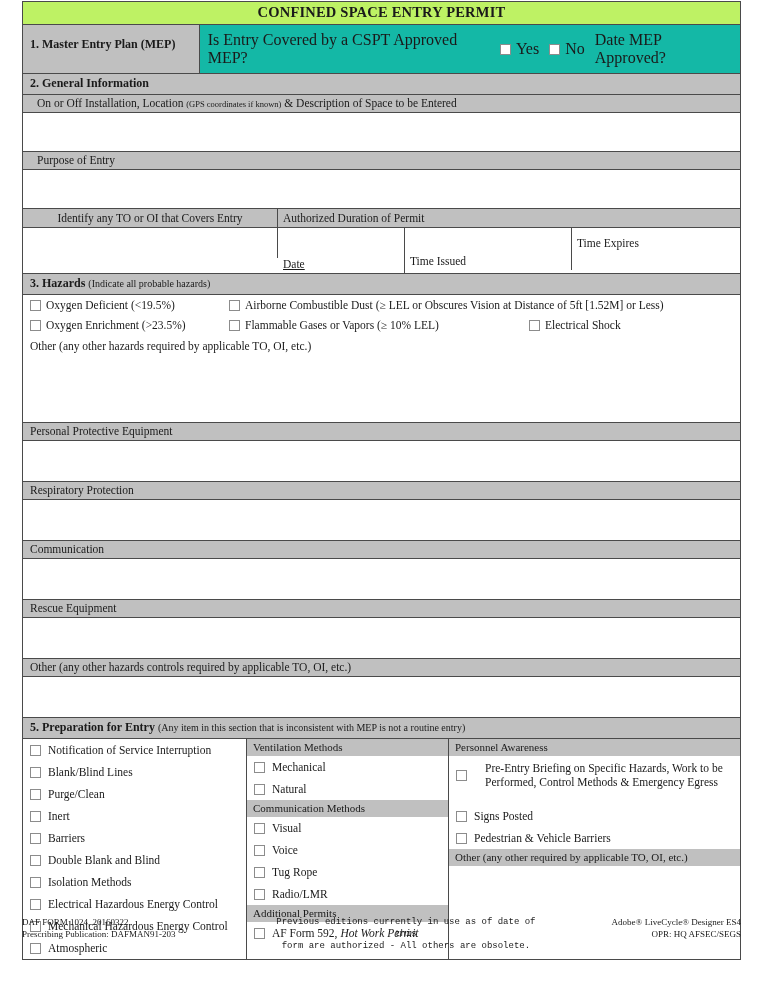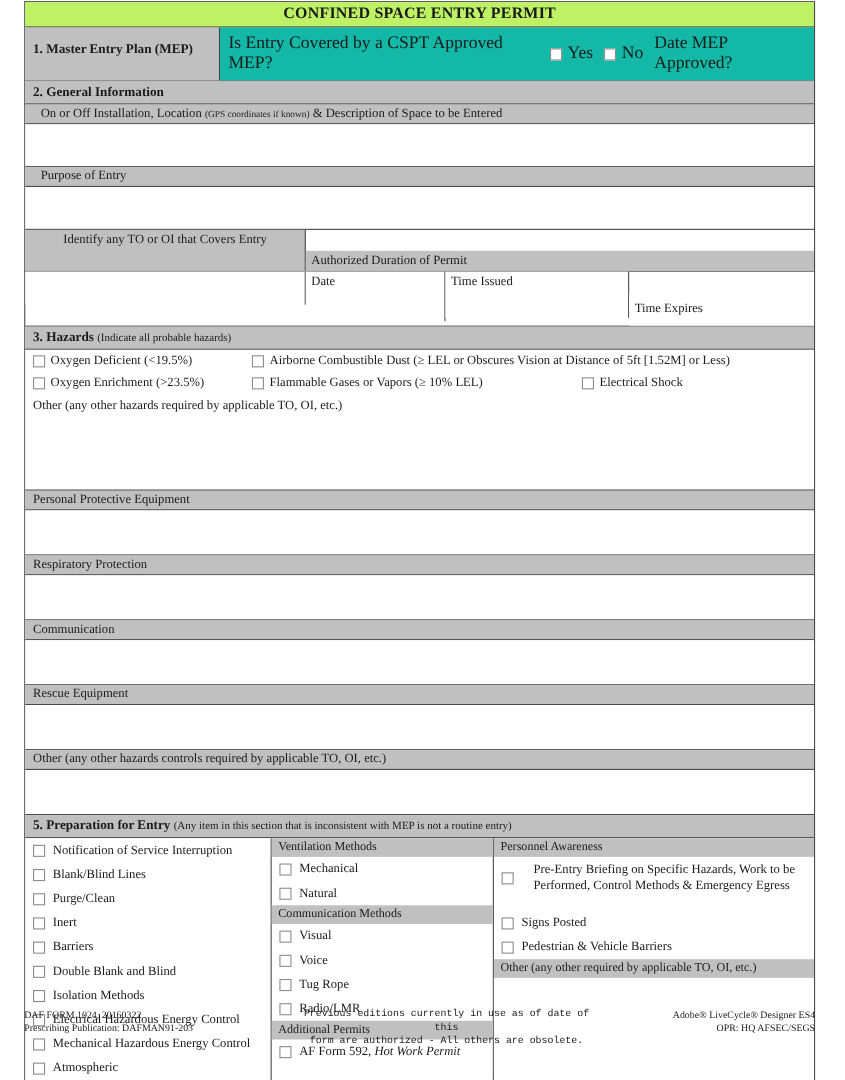--- a/index.html
+++ b/index.html
@@ -42,21 +42,21 @@
 
   .cell {
     box-sizing: border-box;
     padding: 2px 5px;
     font-size: 11.5px;
     line-height: 1.25;
   }
   .gray { background: #c0c0c0; }
   .white { background: #ffffff; }
   .vdiv { border-right: 1px solid #4a4a4a; }
-  .grow { flex: 1 1 auto; margin-top: 19px; }
+  .grow { flex: 1 1 auto; }
 
   
   .title-row {
     background: #bef264;
     text-align: center;
     font-weight: bold;
     font-size: 14.5px;
     letter-spacing: .2px;
     padding: 2px 0 3px;
     border-bottom: 1px solid #4a4a4a;
@@ -234,24 +234,24 @@
     <div class="band indent">Purpose of Entry</div>
     <div class="blank" style="height:38px;"></div>
 
     <div class="row">
       <div class="cell gray vdiv" style="width:255px;text-align:center;">Identify any TO or OI that Covers Entry</div>
       <div class="cell gray grow">Authorized Duration of Permit</div>
     </div>
 
     <div class="row">
       <div class="cell white vdiv" style="width:255px;height:30px;"></div>
-      <div class="cell white vdiv" style="width:127px;height:45px;display:flex;align-items:flex-start;">
+      <div class="cell white vdiv" style="width:127px;height:45px;display:flex;align-items:flex-end;text-decoration:underline;">
           <span>Date</span>
         </div>
-      <div class="cell white vdiv" style="width:167px;height:42px;display:flex;align-items:flex-start;">
+      <div class="cell white vdiv" style="width:167px;height:42px;display:flex;align-items:flex-end;">
           <span>Time Issued</span>
         </div>
       <div class="cell white grow" style="height:30px;display:flex;align-items:center;">
           <span>Time Expires</span>
         </div>
     </div>
 
     <div class="sec-head">
       <span>3. Hazards </span><span class="sub">(Indicate all probable hazards)</span>
     </div>

